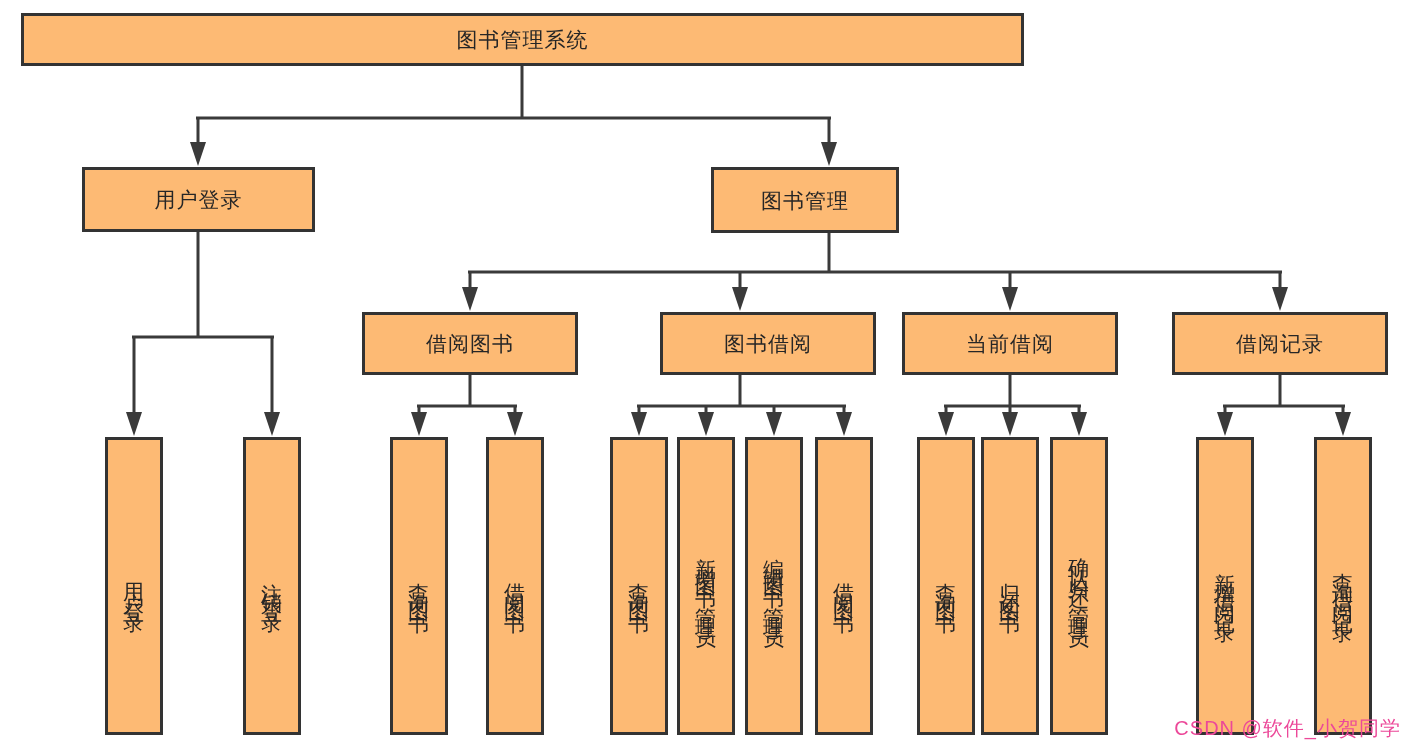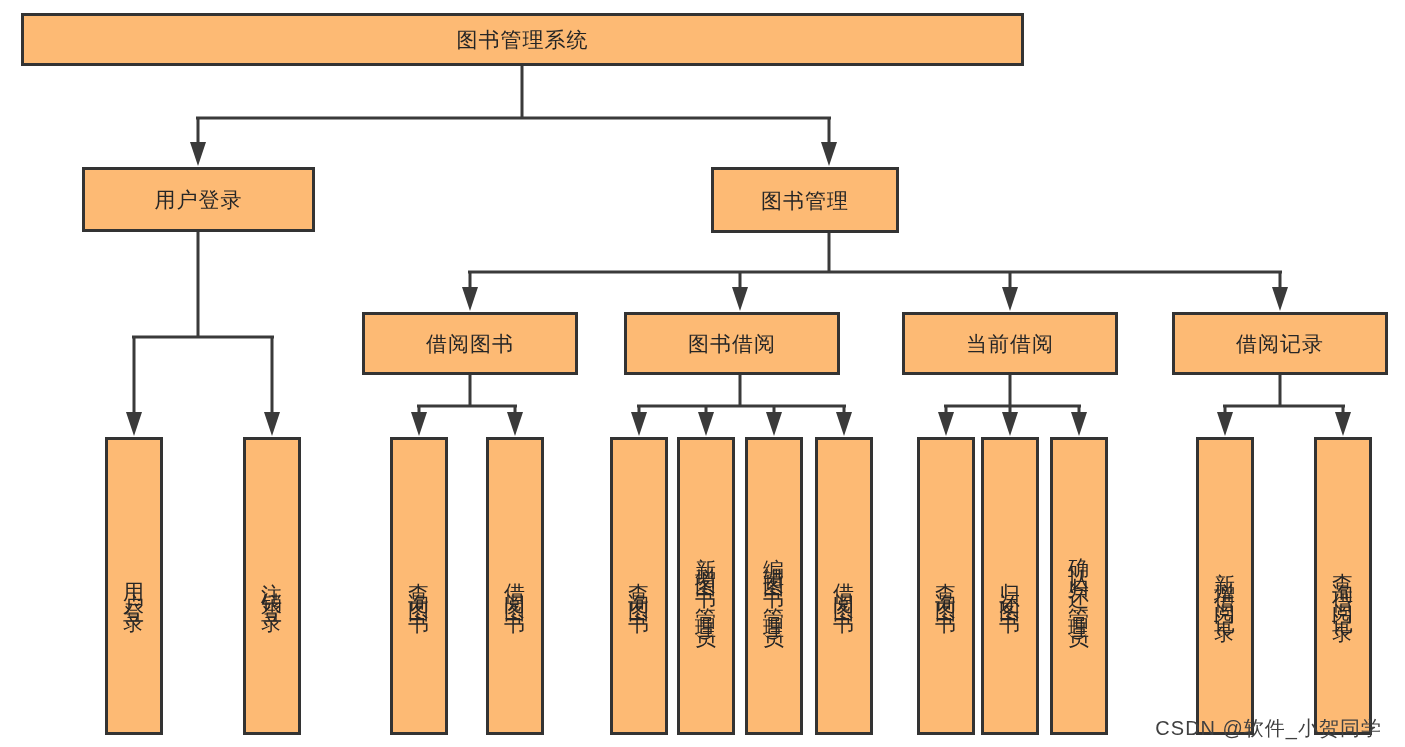--- a/index.html
+++ b/index.html
@@ -28,24 +28,24 @@
     white-space:nowrap;
   }
   .node.v span{
     writing-mode:vertical-rl;
     font-size:21px;
     letter-spacing:10px;
     line-height:1.1;
   }
   .watermark{
     position:absolute;
-    right:23px;
+    right:4px;
     bottom:5px;
     font-size:20px;
-    color:#404040;
+    color:#ec4899;
     letter-spacing:1px;
     white-space:nowrap;
   }
 </style>
 </head>
 <body>
 
 <div id="canvas">
 
   <svg class="wires" width="1405" height="747" viewBox="0 0 1405 747">
@@ -98,21 +98,21 @@
   <div class="node h" style="left:82px;top:167px;width:233px;height:65px">
     <span>用户登录</span>
   </div>
   <div class="node h" style="left:711px;top:167px;width:188px;height:66px">
     <span>图书管理</span>
   </div>
 
   <div class="node h" style="left:362px;top:312px;width:216px;height:63px">
     <span>借阅图书</span>
   </div>
-  <div class="node h" style="left:624px;top:312px;width:216px;height:63px">
+  <div class="node h" style="left:660px;top:312px;width:216px;height:63px">
     <span>图书借阅</span>
   </div>
   <div class="node h" style="left:1172px;top:312px;width:216px;height:63px">
     <span>借阅记录</span>
   </div>
   <div class="node h" style="left:902px;top:312px;width:216px;height:63px">
     <span>当前借阅</span>
   </div>
 
   <div class="node v" style="left:105px;top:437px;width:58px;height:298px">

